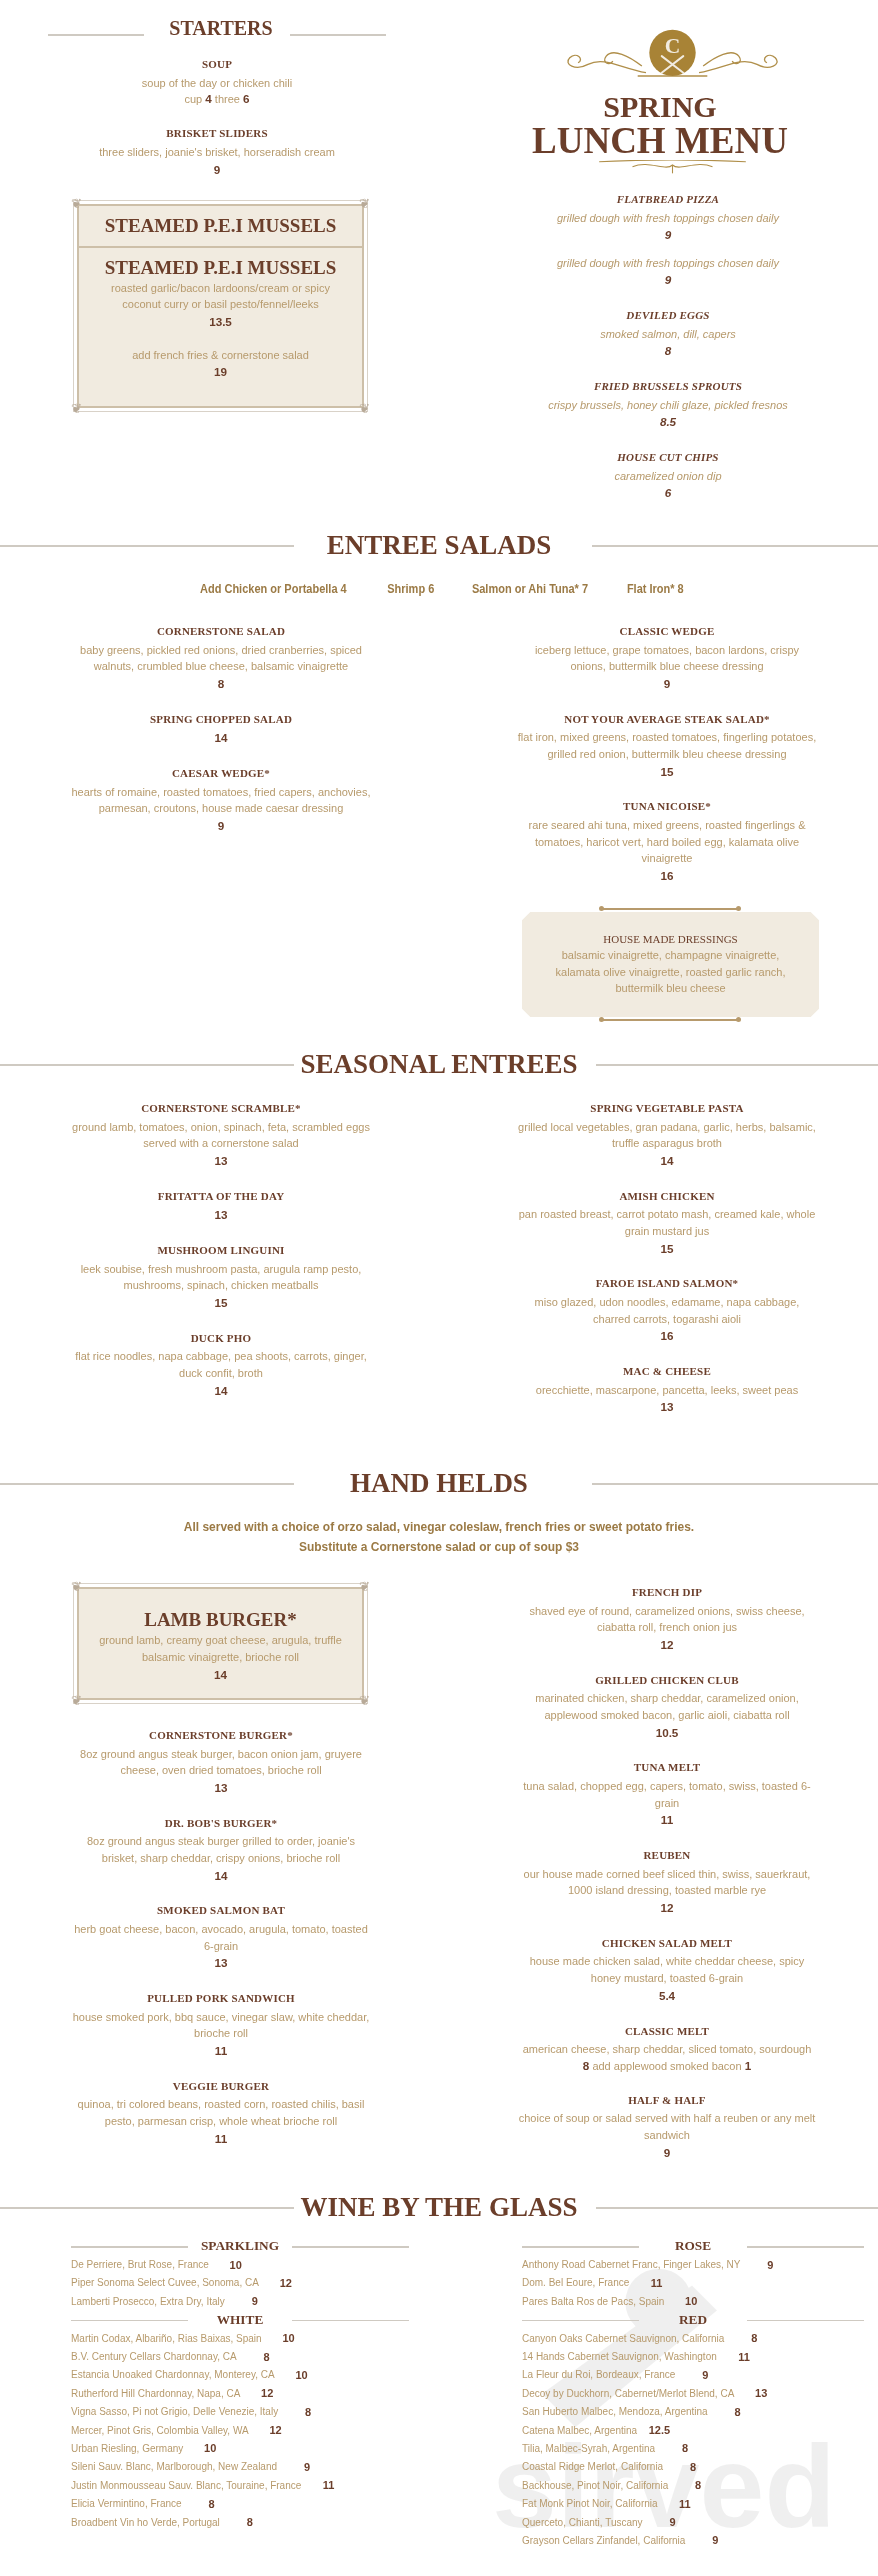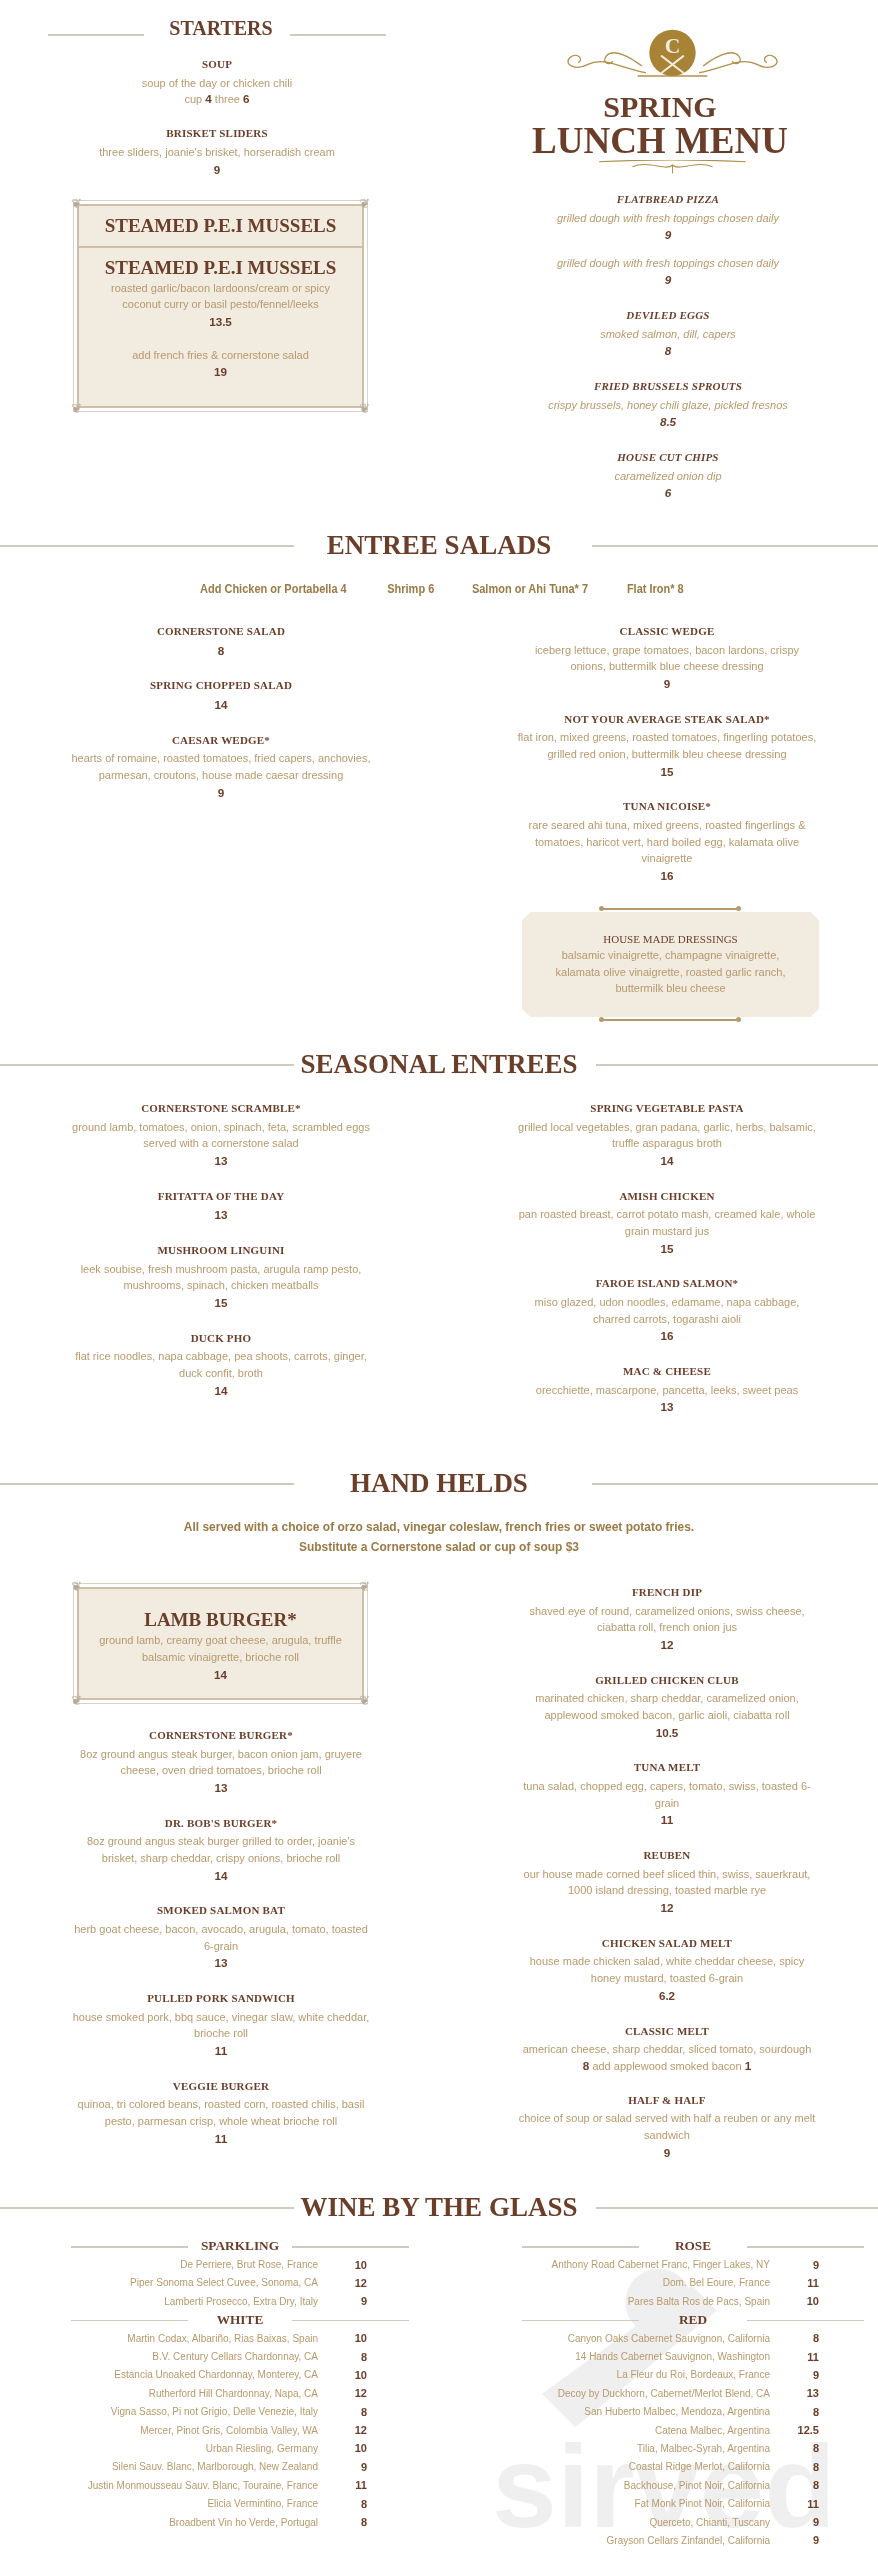--- a/index.html
+++ b/index.html
@@ -40,21 +40,21 @@
 
   
   .addons { position: absolute; left: 0; width: 878px; text-align: center; top: 582px; font-family: "Liberation Sans", sans-serif; font-weight: bold; color: #9b7a45; font-size: 12.5px; }
   .addons span { display: inline-block; margin: 0 11.7px; transform: scaleX(0.88); }
 
   
   .wine-block { position: absolute; }
   .wine-sub { position: relative; height: 18.4px; text-align: center; }
   .wine-sub .rule { position: absolute; top: 50%; height: 1.7px; background: #cfcac2; }
   .wine-sub .lbl { font-family: "Liberation Serif", serif; font-weight: bold; color: #6b3e2a; font-size: 13.3px; line-height: 18.4px; position: relative; text-align: center; }
-  .wine-row { display: flex; justify-content: flex-end; height: 18.4px; align-items: center; gap: 16px; }
+  .wine-row { display: flex; justify-content: flex-start; height: 18.4px; align-items: center; }
   .wine-row .wname { font-size: 10px; color: #b79a6c; }
   .wine-row .wprice { font-size: 11px; font-weight: bold; color: #6b3e2a; width: 33px; text-align: right; }
 
   .watermark { position: absolute; left: 492px; top: 2252px; width: 350px; height: 317px; opacity: 0.06; pointer-events: none; }
 </style>
 </head>
 <body>
 
 <div class="sec-head" style="top:13.3px; left:0; width:442px;">
   <div class="rule" style="left:48px; width:96px;"></div>
@@ -159,20 +159,21 @@
 <div class="addons">
   <span>Add Chicken or Portabella 4</span>
   <span>Shrimp 6</span>
   <span>Salmon or Ahi Tuna* 7</span>
   <span>Flat Iron* 8</span>
 </div>
 
 <div class="col" style="left:71px; width:300px; top:624px;">
   <div class="item">
     <div class="name">CORNERSTONE SALAD</div>
+    <div class="desc">baby greens, pickled red onions, dried cranberries, spiced walnuts, crumbled blue cheese, balsamic vinaigrette</div>
     <div class="price">8</div>
   </div>
   <div class="item">
     <div class="name">SPRING CHOPPED SALAD</div>
     <div class="price">14</div>
   </div>
   <div class="item">
     <div class="name">CAESAR WEDGE*</div>
     <div class="desc">hearts of romaine, roasted tomatoes, fried capers, anchovies, parmesan, croutons, house made caesar dressing</div>
     <div class="price">9</div>
@@ -320,21 +321,21 @@
     <div class="price">11</div>
   </div>
   <div class="item">
     <div class="name">REUBEN</div>
     <div class="desc">our house made corned beef sliced thin, swiss, sauerkraut, 1000 island dressing, toasted marble rye</div>
     <div class="price">12</div>
   </div>
   <div class="item">
     <div class="name">CHICKEN SALAD MELT</div>
     <div class="desc">house made chicken salad, white cheddar cheese, spicy honey mustard, toasted 6-grain</div>
-    <div class="price">6.2</div>
+    <div class="price">5.4</div>
   </div>
   <div class="item">
     <div class="name">CLASSIC MELT</div>
     <div class="desc">american cheese, sharp cheddar, sliced tomato, sourdough</div>
     <div class="desc">
       <span class="inline-price">8</span><span> add applewood smoked bacon </span><span class="inline-price">1</span>
     </div>
   </div>
   <div class="item">
     <div class="name">HALF &amp; HALF</div>

